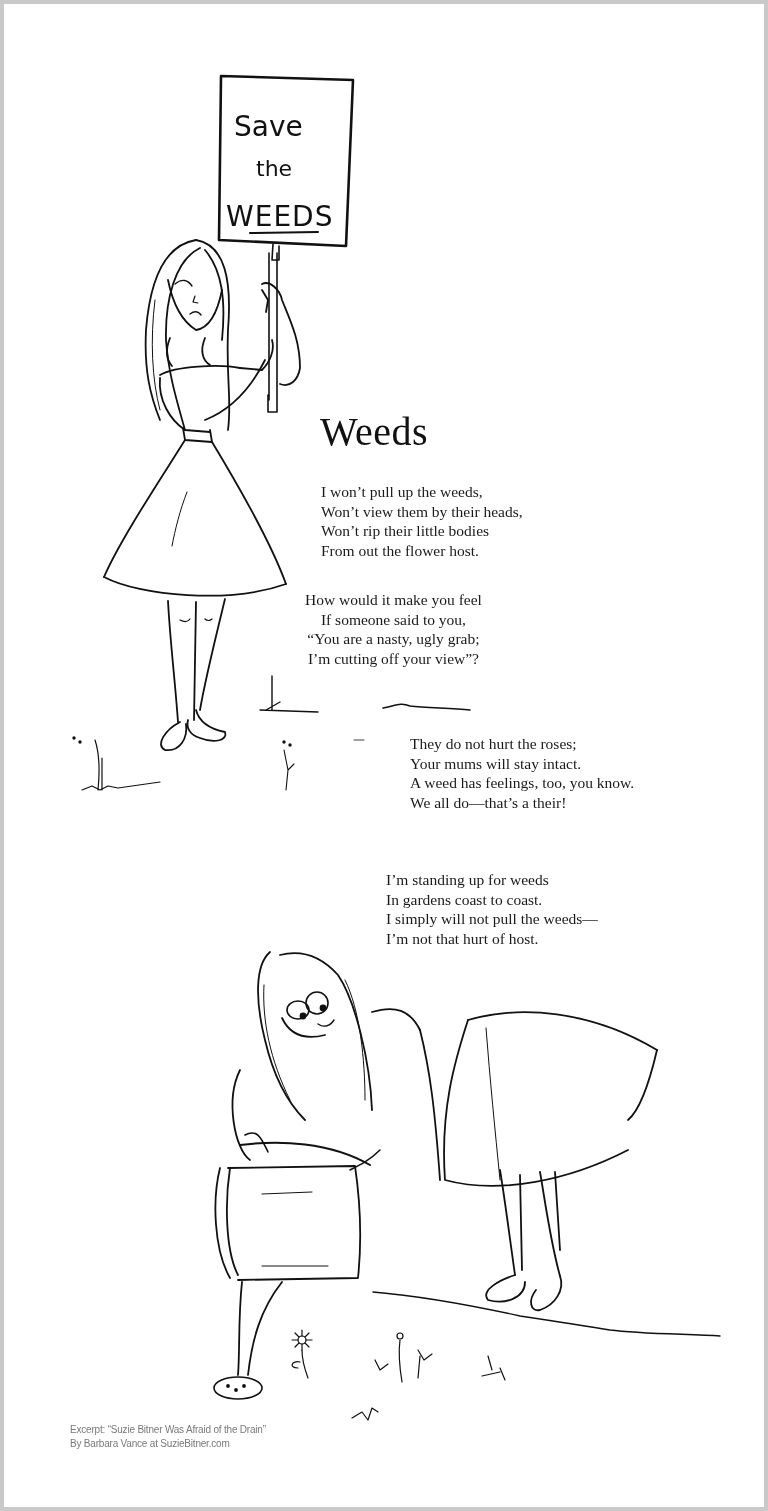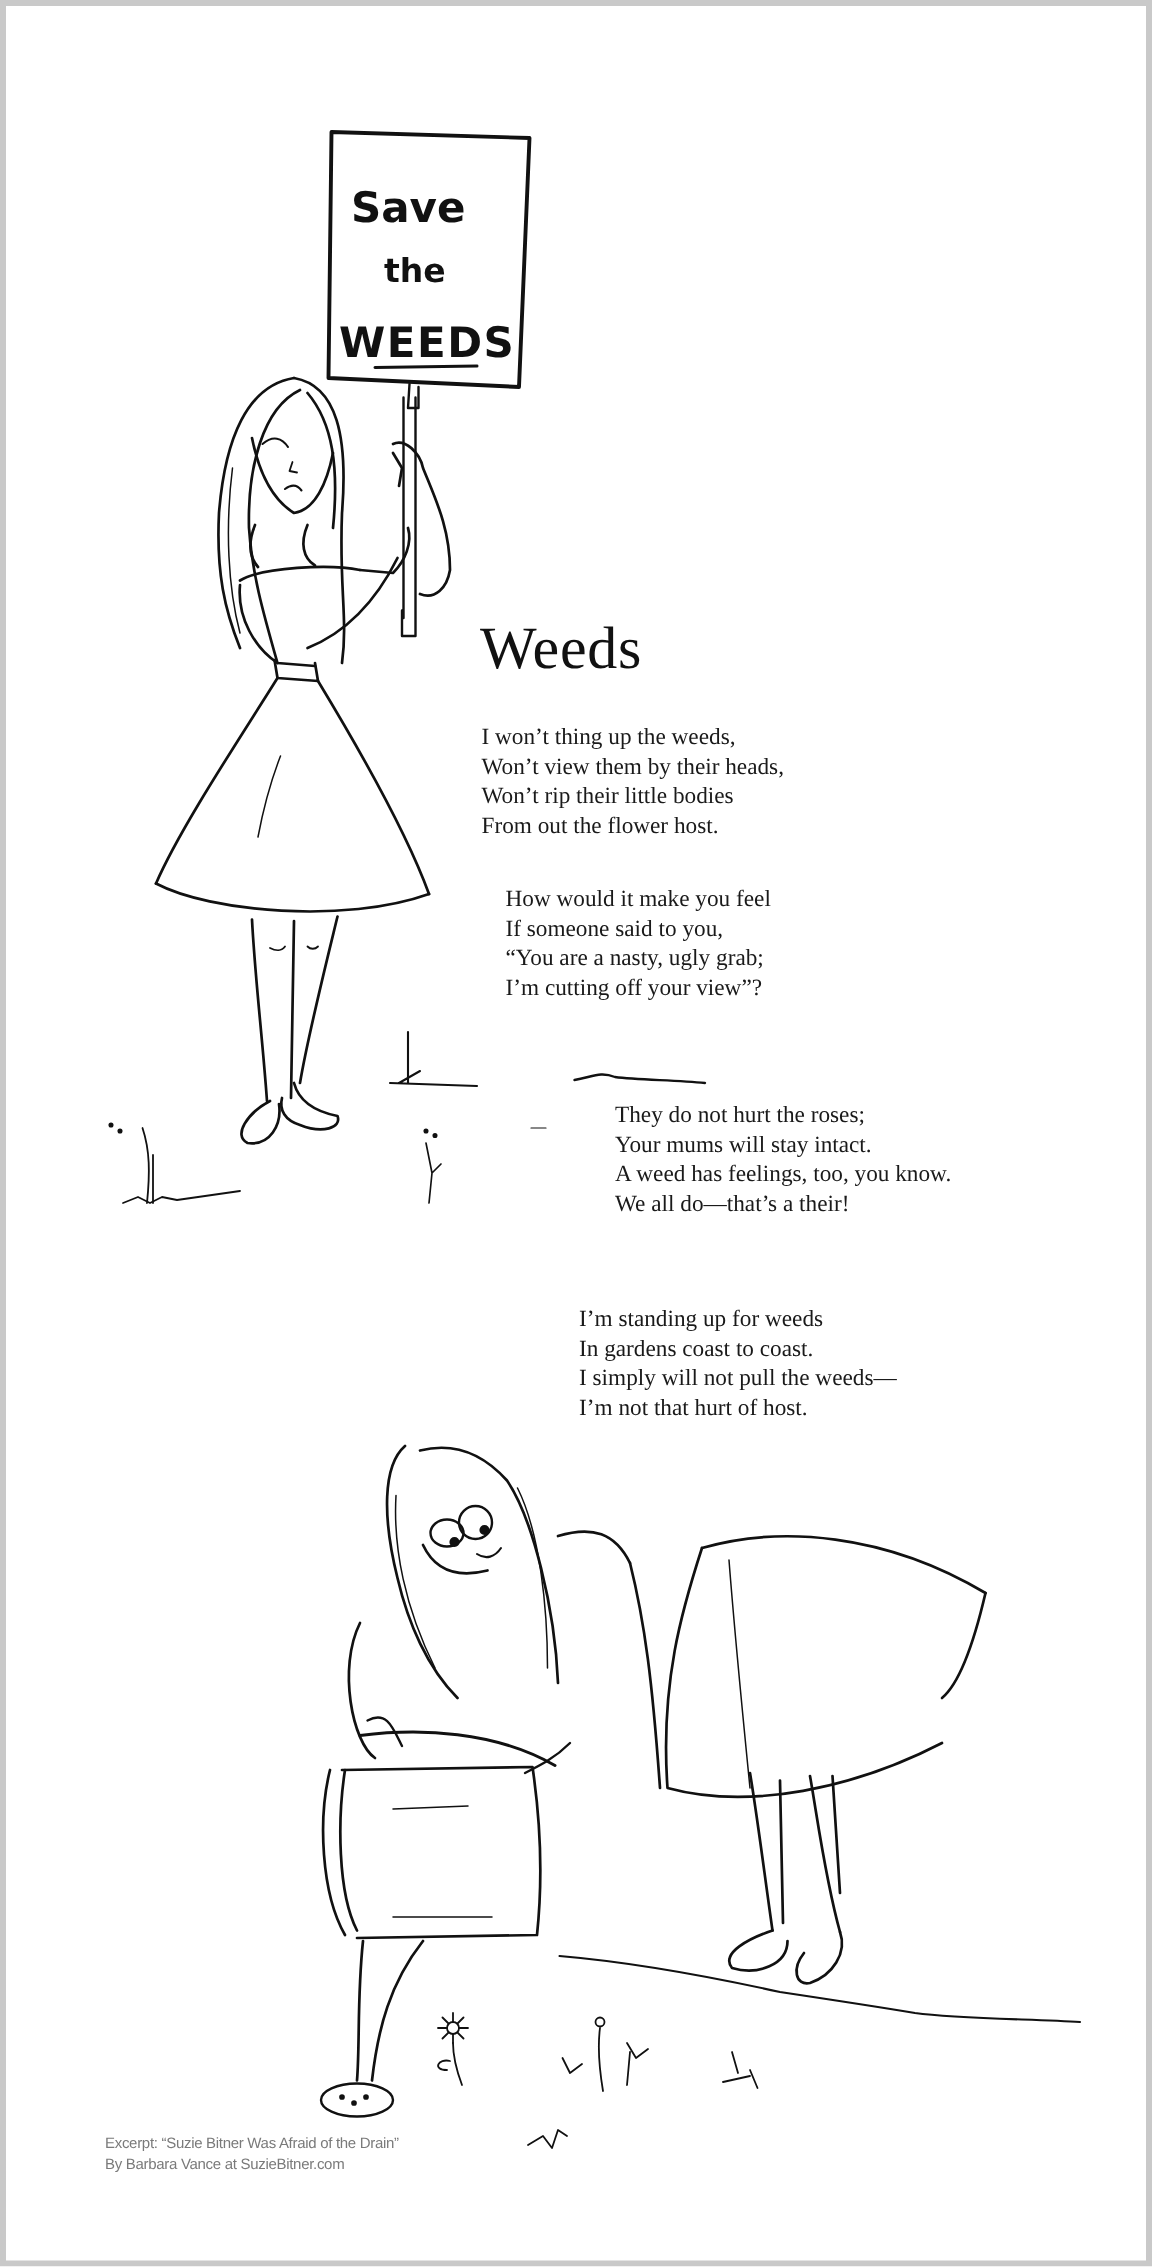--- a/index.html
+++ b/index.html
@@ -1,35 +1,35 @@
 <!DOCTYPE html>
 <html><head>
   <meta charset="utf-8">
   <style>
     html, body { margin: 0; padding: 0; background: #ffffff; }
     body { width: 768px; height: 1511px; position: relative; overflow: hidden; }
     .frame {
       position: absolute; left: 0; top: 0; width: 768px; height: 1511px;
       box-sizing: border-box; border: 4px solid #c9c9c9; background: #ffffff;
     }
-    .illus { position: absolute; left: 0; top: 12px; width: 768px; height: 1144px; font-weight: bold; }
+    .illus { position: absolute; left: 0; top: 0; width: 768px; height: 1144px; }
     .illus svg { position: absolute; left: 0; top: 0; }
     .title {
       position: absolute; left: 320px; top: 408px;
       font-family: "Liberation Serif", "DejaVu Serif", serif;
       font-size: 40px; color: #111; letter-spacing: 0.5px; margin: 0; font-weight: normal;
     }
     .stanza {
       position: absolute; margin: 0;
       font-family: "Liberation Serif", "DejaVu Serif", serif;
       font-size: 15.5px; line-height: 19.5px; color: #1a1a1a;
     }
     .stanza div { white-space: nowrap; }
     .s1 { left: 321px; top: 482px; }
-    .s2 { left: 337px; top: 590px; }
+    .s2 { left: 305px; top: 590px; text-align: center; }
     .s3 { left: 386px; top: 734px; margin-left: 24px; }
     .s4 { left: 386px; top: 846px; margin-top: 24px; }
     .credit {
       position: absolute; left: 70px; top: 1423px;
       font-family: "Liberation Sans", "DejaVu Sans", sans-serif;
       font-size: 10px; line-height: 14px; color: #7a7a7a; letter-spacing: -0.2px;
     }
     .sign-text {
       font-family: "DejaVu Sans", sans-serif;
     }
@@ -166,21 +166,21 @@
         <path d="M488 1356 L492 1370 M482 1376 L500 1372 M500 1368 L505 1380"></path>
         <path d="M352 1418 L362 1412 L368 1420 M368 1420 L372 1408 L378 1412"></path>
       </g>
     </g>
   </svg>
 </div>
 
 <h1 class="title">Weeds</h1>
 
 <div class="stanza s1">
-  <div>I won’t thing up the weeds,</div>
+  <div>I won’t pull up the weeds,</div>
   <div>Won’t view them by their heads,</div>
   <div>Won’t rip their little bodies</div>
   <div>From out the flower host.</div>
 </div>
 
 <div class="stanza s2">
   <div>How would it make you feel</div>
   <div>If someone said to you,</div>
   <div>“You are a nasty, ugly grab;</div>
   <div>I’m cutting off your view”?</div>

